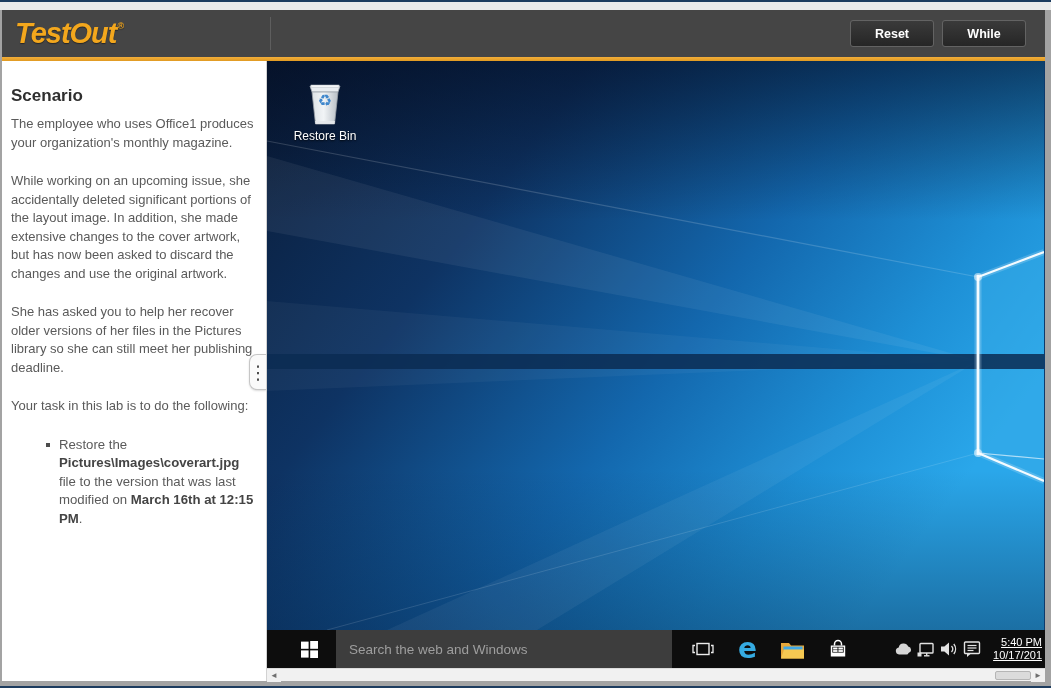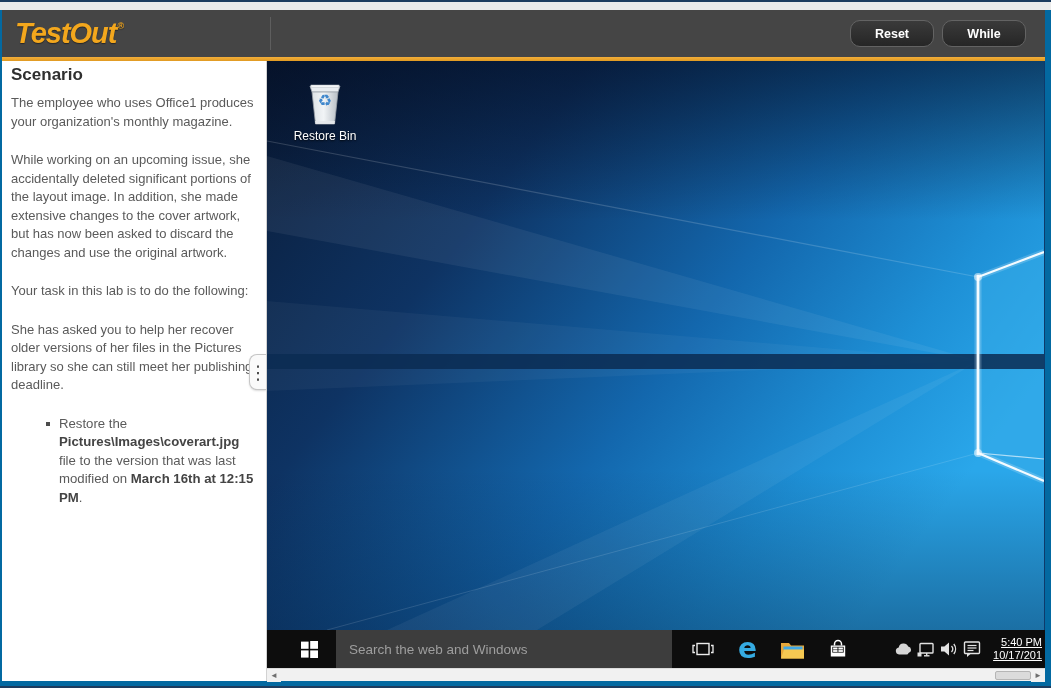--- a/index.html
+++ b/index.html
@@ -1,39 +1,39 @@
 <!DOCTYPE html>
 <html><head>
 <meta charset="utf-8">
 <style>
   * { margin:0; padding:0; box-sizing:border-box; }
   html,body { width:1051px; height:688px; }
   body { font-family:"Liberation Sans",sans-serif; }
 
-  .stage { position:relative; width:1051px; height:688px; background:#0369a1; overflow:hidden; }
+  .stage { position:relative; width:1051px; height:688px; background:#a3a3a3; overflow:hidden; }
   .top-navy { position:absolute; top:0; left:0; right:0; height:2px; background:#1d3c5f; }
   .top-gray { position:absolute; top:2px; left:0; right:0; height:8px; background:#ebebeb; }
   .bottom-navy { position:absolute; bottom:0; left:0; right:0; height:2px; background:#1d3c5f; }
 
   
   .header { position:absolute; top:10px; left:2px; width:1043px; height:47px; background:#454545; display:flex; align-items:center; }
   .logo { margin-left:13px; font-size:29px; font-weight:bold; font-style:italic; color:#f3a71d; letter-spacing:-1px; text-shadow:0 1px 1px rgba(0,0,0,.45); white-space:nowrap; }
   .logo sup { font-size:9px; font-style:normal; letter-spacing:0; vertical-align:14px; margin-left:1px; }
   .crumb-divider { position:absolute; left:268px; top:7px; height:33px; width:1px; background:#5e5e5e; }
   .breadcrumb { position:absolute; left:277px; top:0; height:47px; display:flex; align-items:center; }
   .crumb-chip { display:flex; align-items:center; gap:7px; height:30px; padding:0 22px 0 11px; background:#373737; color:#f2f2f2; font-size:12.5px; font-weight:bold; clip-path:polygon(0 0, calc(100% - 12px) 0, 100% 50%, calc(100% - 12px) 100%, 0 100%); cursor:pointer; }
   .crumb-office { display:flex; align-items:center; gap:6px; margin-left:12px; color:#f2f2f2; font-size:12.5px; font-weight:bold; cursor:pointer; }
   .header-actions { margin-left:auto; margin-right:19px; display:flex; gap:8px; }
-  .hbtn { width:84px; height:27px; background:linear-gradient(#3a3a3a,#262626); border:1px solid #636363; border-radius:10px; color:#fff; font-size:12.5px; font-weight:bold; font-family:"Liberation Sans",sans-serif; cursor:pointer; }
+  .hbtn { width:84px; height:27px; background:linear-gradient(#3a3a3a,#262626); border:1px solid #636363; border-radius:3px; color:#fff; font-size:12.5px; font-weight:bold; font-family:"Liberation Sans",sans-serif; cursor:pointer; }
   .gold-bar { position:absolute; top:57px; left:2px; width:1043px; height:4px; background:linear-gradient(#f2ae3a,#e09a22); }
 
   
   .content { position:absolute; top:61px; left:2px; width:1043px; height:620px; display:flex; }
 
-  .sidebar { position:relative; width:265px; background:#ffffff; border-right:1px solid #d2d2d2; padding:2px 10px 0 9px; overflow:hidden; }
+  .sidebar { position:relative; width:265px; background:#ffffff; border-right:1px solid #d2d2d2; padding:23px 10px 0 9px; overflow:hidden; }
   .sidebar h2 { font-size:17px; font-weight:bold; color:#2f2f2f; margin:2px 0 9px 0; }
   .sidebar p { font-size:13px; line-height:18.5px; color:#5a5a5a; margin:0 0 20px 0; }
   .task-list { list-style:none; margin:10px 0 0 34px; padding:0; }
   .task-list li { position:relative; padding-left:14px; font-size:13.2px; line-height:18.5px; color:#5a5a5a; overflow-wrap:anywhere; }
   .task-list li::before { content:""; position:absolute; left:1px; top:7px; width:4px; height:4px; background:#4c4c4c; }
   .task-list b { color:#444444; }
   .splitter { position:absolute; right:0; top:293px; width:17px; height:36px; background:#fafafa; border:1px solid #c6c6c6; border-right:none; border-radius:8px 0 0 8px; box-shadow:0 1px 2px rgba(0,0,0,.15); display:flex; align-items:center; justify-content:center; cursor:pointer; }
   .splitter .dots { font-size:19px; line-height:1; color:#4a4a4a; }
 
   
@@ -81,22 +81,22 @@
     </div>
   </div>
   <div class="gold-bar"></div>
 
   <div class="content">
 
     <aside class="sidebar">
       <h2>Scenario</h2>
       <p>The employee who uses Office1 produces your organization's monthly magazine.</p>
       <p>While working on an upcoming issue, she accidentally deleted significant portions of the layout image. In addition, she made extensive changes to the cover artwork, but has now been asked to discard the changes and use the original artwork.</p>
+      <p>She has asked you to help her recover older versions of her files in the Pictures library so she can still meet her publishing deadline.</p>
       <p>Your task in this lab is to do the following:</p>
-      <p>She has asked you to help her recover older versions of her files in the Pictures library so she can still meet her publishing deadline.</p>
       <ul class="task-list">
         <li><span>Restore the </span><b>Pictures\Images\coverart.jpg</b><span> file to the version that was last modified on </span><b>March 16th at 12:15 PM</b><span>.</span></li>
       </ul>
       <div class="splitter">
         <span class="dots">⋮</span>
       </div>
     </aside>
 
     <div class="desktop-col">
       <div class="desktop">

